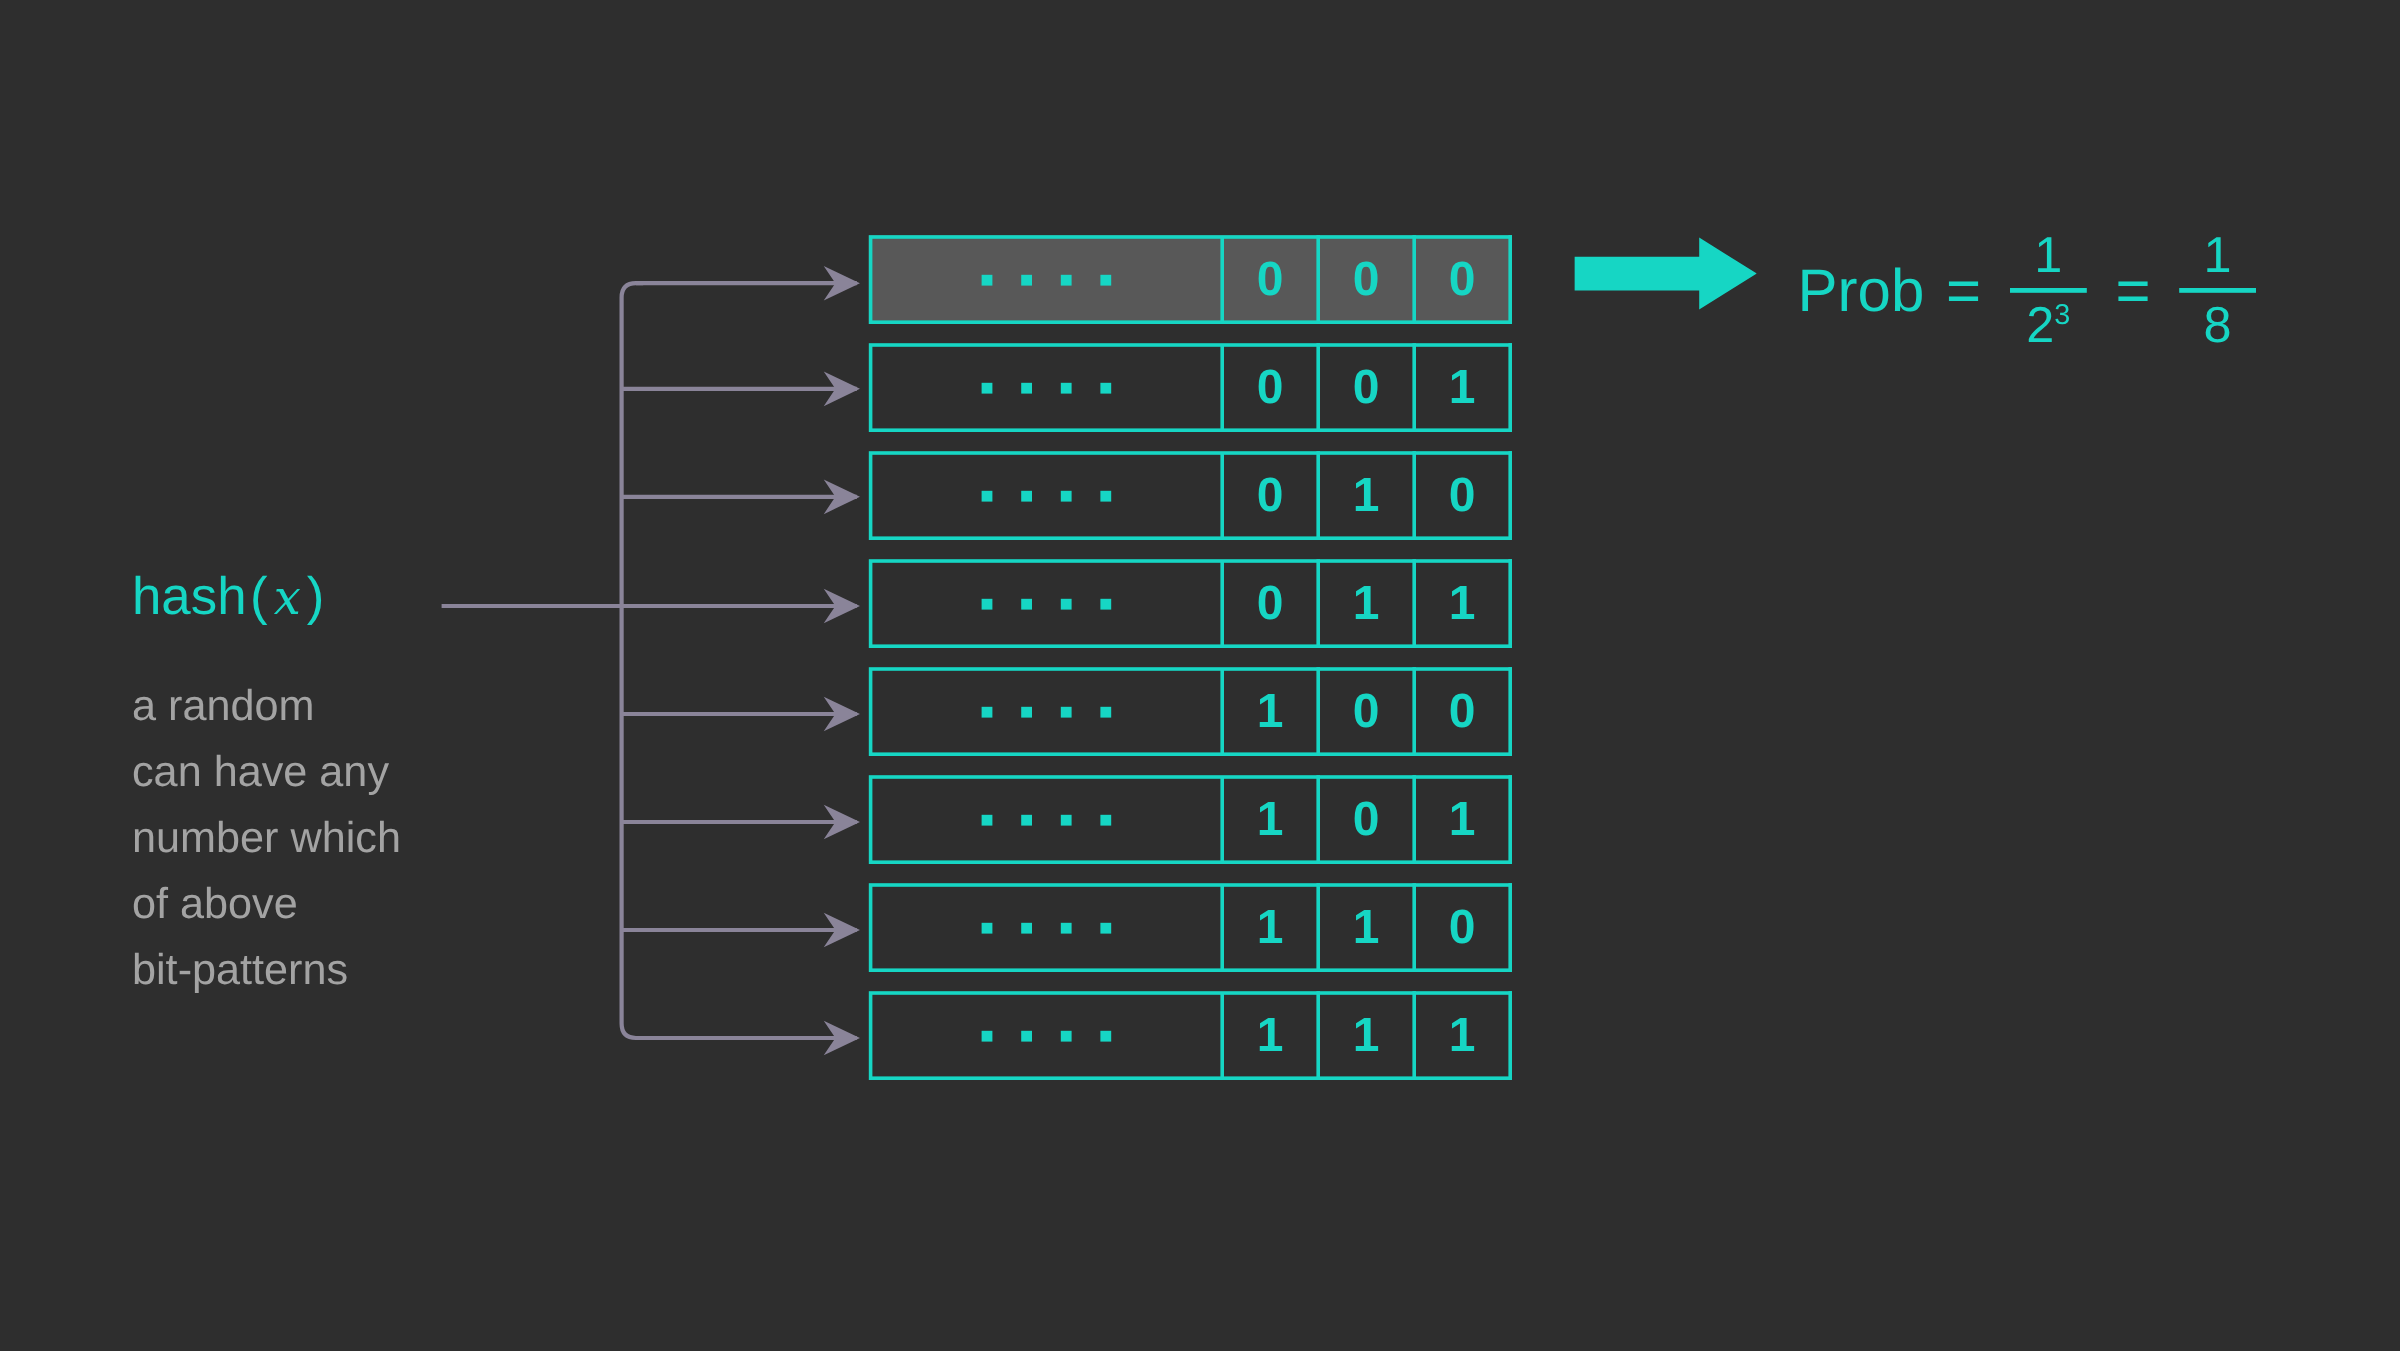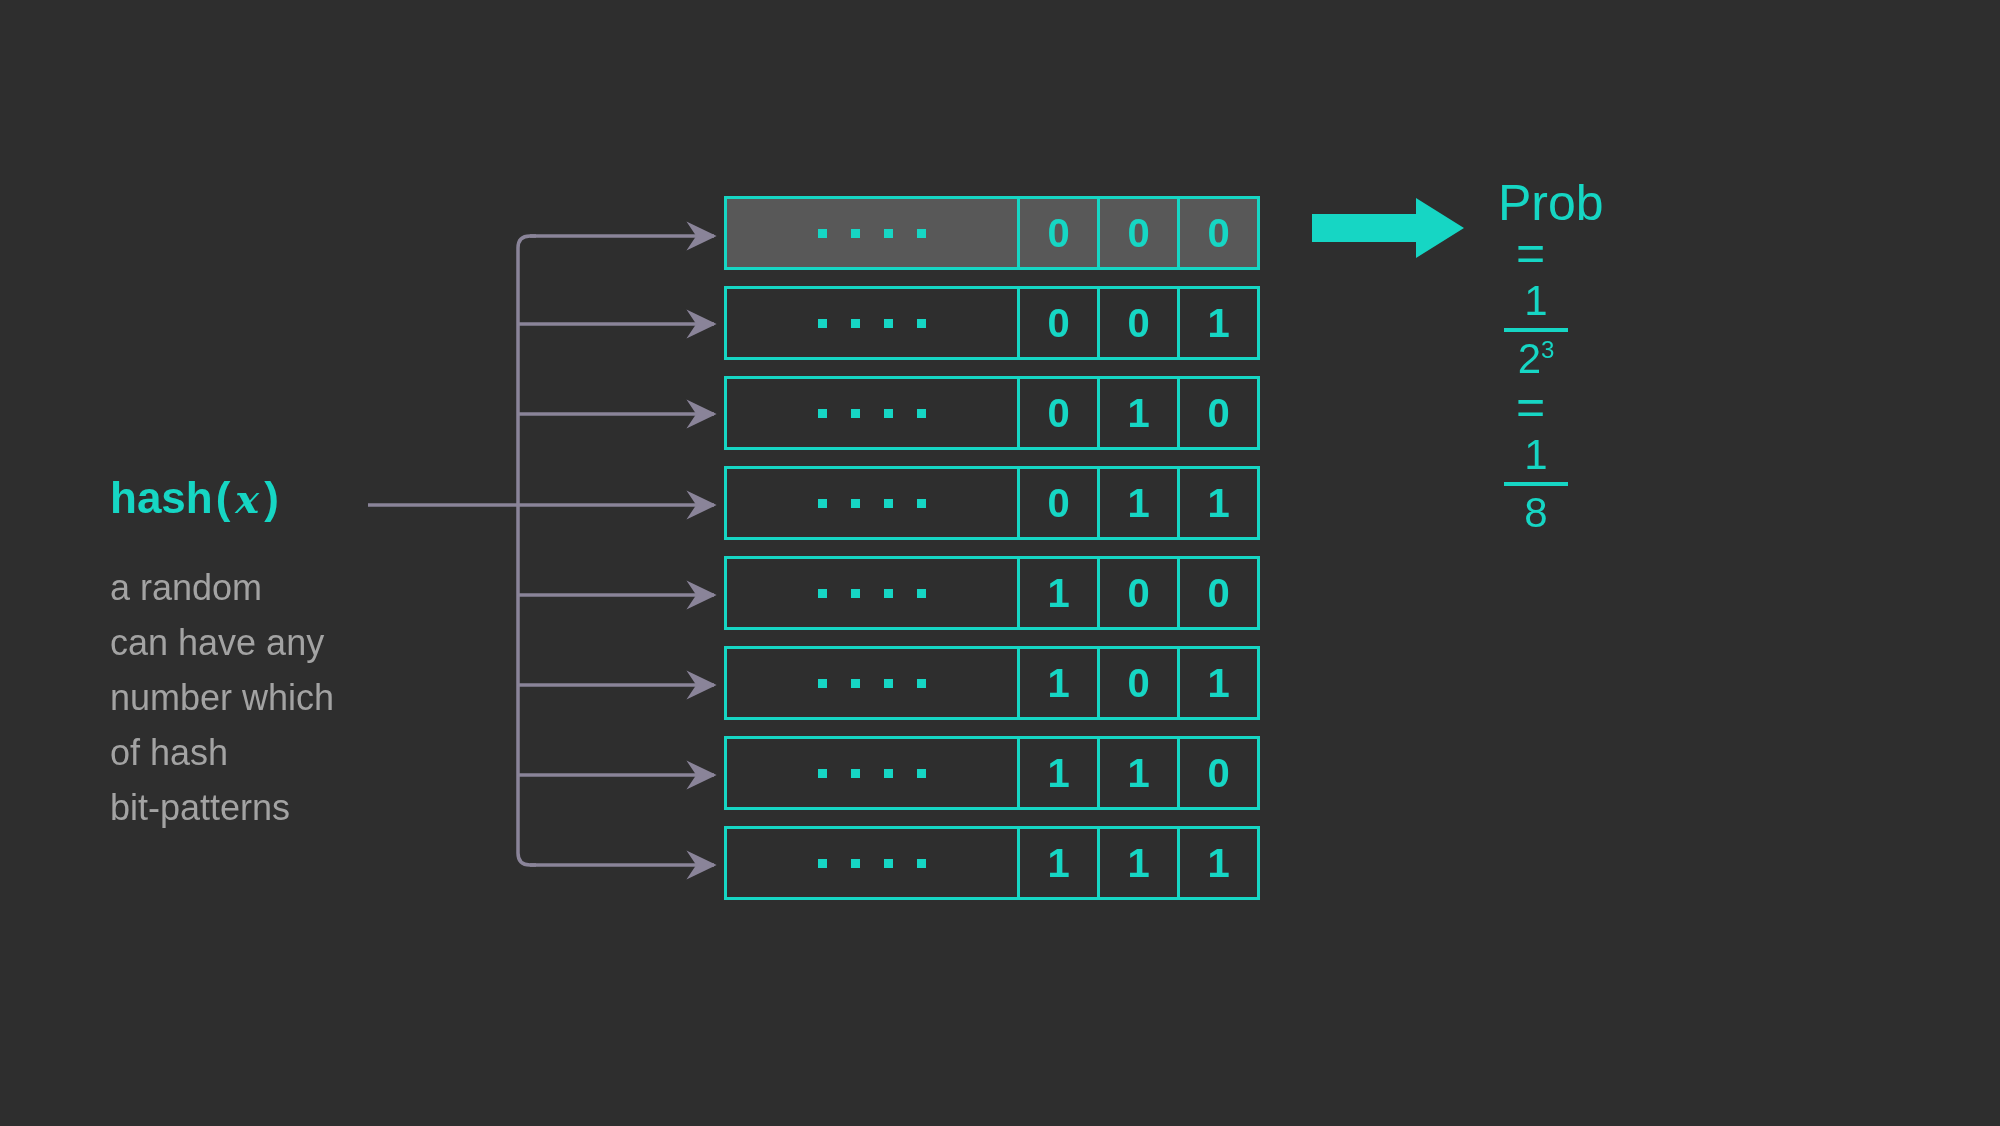--- a/index.html
+++ b/index.html
@@ -33,21 +33,20 @@
 
   
   #hash-label {
     position: absolute;
     left: 110px;
     top: 476px;
     font-size: 44px;
     line-height: 1;
     color: #16d6c4;
     white-space: nowrap;
-    font-weight: bold;
   }
   #hash-label .paren {
     font-size: 44px;
     padding: 0 3px;
   }
   #hash-label .var-x {
     font-family: "DejaVu Serif", "Liberation Serif", serif;
     font-style: italic;
     font-size: 40px;
     padding: 0 2px;
@@ -115,28 +114,27 @@
   
   #block-arrow {
     position: absolute;
     left: 1312px;
     top: 196px;
   }
 
   #prob-formula {
     position: absolute;
     left: 1498px;
-    top: 178px;
+    top: 190px;
     display: flex;
-    align-items: flex-start;
+    align-items: center;
     color: #16d6c4;
     font-size: 50px;
     line-height: 1;
     white-space: nowrap;
-    flex-direction: column;
   }
   #prob-formula .op {
     padding: 0 18px;
     font-size: 50px;
   }
   .fraction {
     display: inline-flex;
     flex-direction: column;
     align-items: center;
     line-height: 1;
@@ -185,21 +183,21 @@
   </svg>
 
   <div id="hash-label">
     <span>hash</span><span class="paren">(</span><span class="var-x">x</span><span class="paren">)</span>
   </div>
 
   <div id="hash-caption">
     <span class="cap-line">a random</span>
     <span class="cap-line">can have any</span>
     <span class="cap-line">number which</span>
-    <span class="cap-line">of hash</span>
+    <span class="cap-line">of above</span>
     <span class="cap-line">bit-patterns</span>
   </div>
 
   <div id="bit-table">
 
     <div class="bit-row highlight">
       <div class="dots-cell hl">
         <span class="dot"></span>
         <span class="dot"></span>
         <span class="dot"></span>

